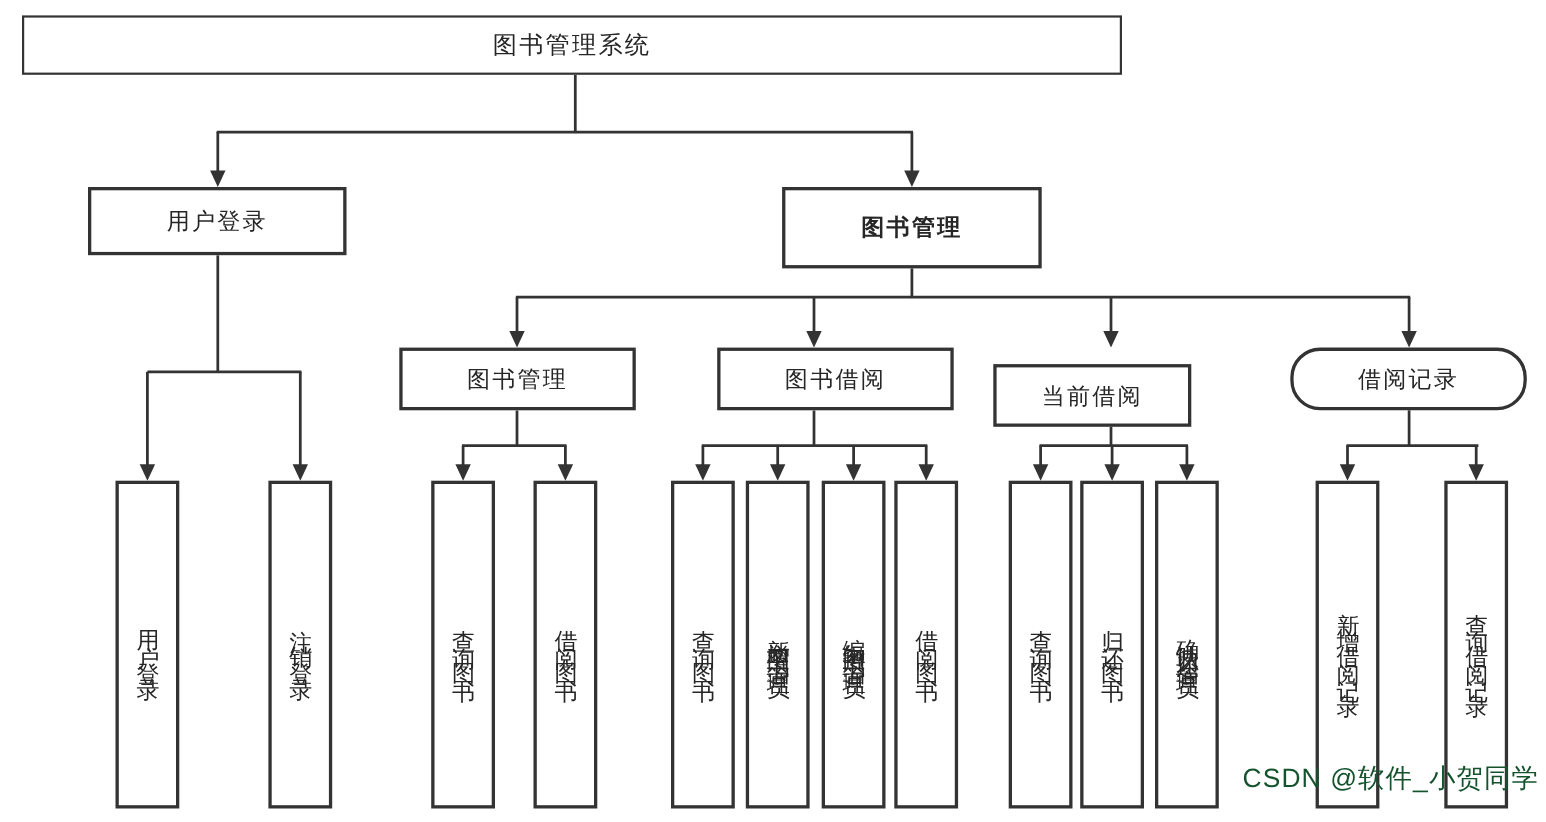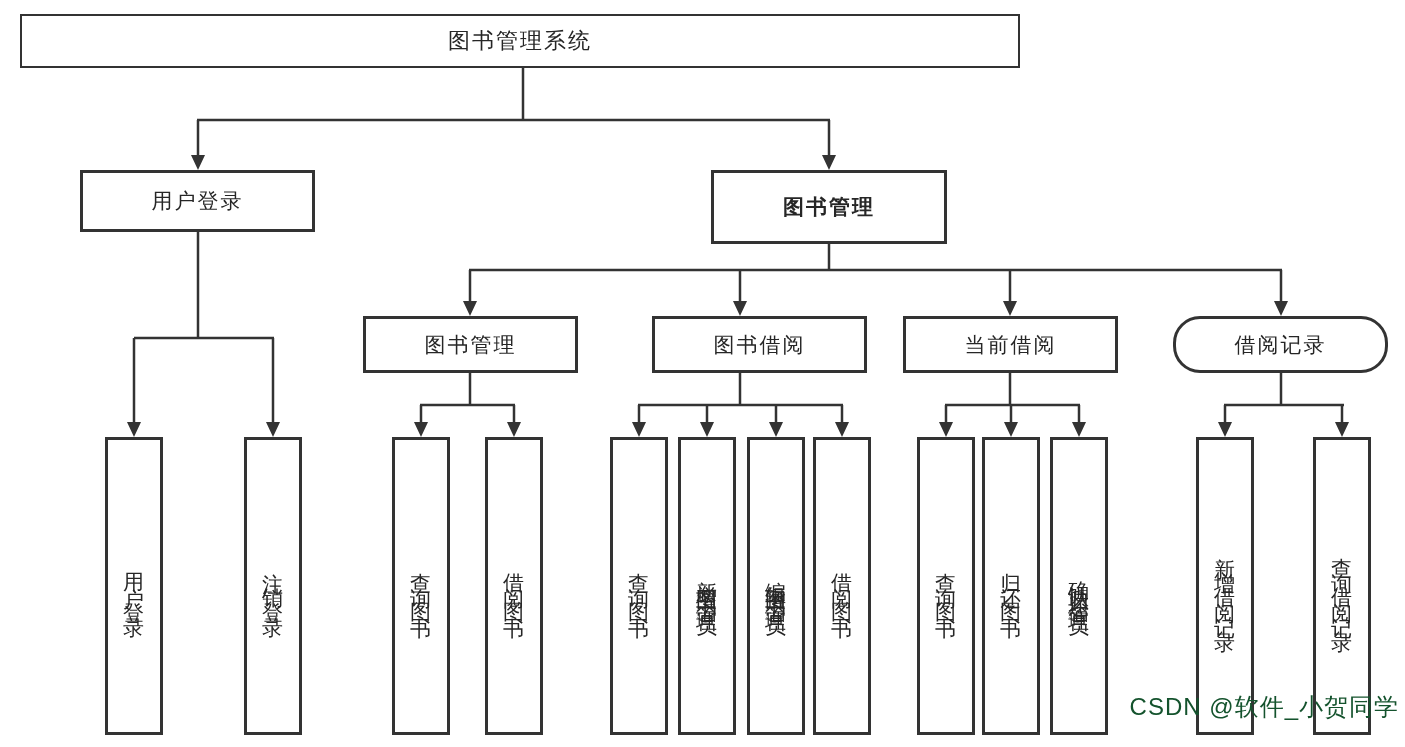--- a/index.html
+++ b/index.html
@@ -122,21 +122,21 @@
     </g>
   </svg>
 
   <div class="node hbox root" style="left:20px; top:14px; width:1000px; height:54px;">图书管理系统</div>
 
   <div class="node hbox" style="left:80px; top:170px; width:235px; height:62px;">用户登录</div>
   <div class="node hbox" style="left:711px; top:170px; width:236px; height:74px;font-weight:bold;">图书管理</div>
 
   <div class="node hbox" style="left:363px; top:316px; width:215px; height:57px;">图书管理</div>
   <div class="node hbox" style="left:652px; top:316px; width:215px; height:57px;">图书借阅</div>
-  <div class="node hbox" style="left:903px; top:316px; width:215px; height:57px;text-align:center;">当前借阅</div>
+  <div class="node hbox" style="left:903px; top:331px; width:180px; height:57px;text-align:center;">当前借阅</div>
   <div class="node hbox" style="left:1173px; top:316px; width:215px; height:57px;border-radius:27px;">借阅记录</div>
 
   <div class="node vbox" style="left:105px; top:437px; width:58px; height:298px;">
     <span>用户登录</span>
   </div>
   <div class="node vbox" style="left:244px; top:437px; width:58px; height:298px;">
     <span>注销登录</span>
   </div>
 
   <div class="node vbox" style="left:392px; top:437px; width:58px; height:298px;">

